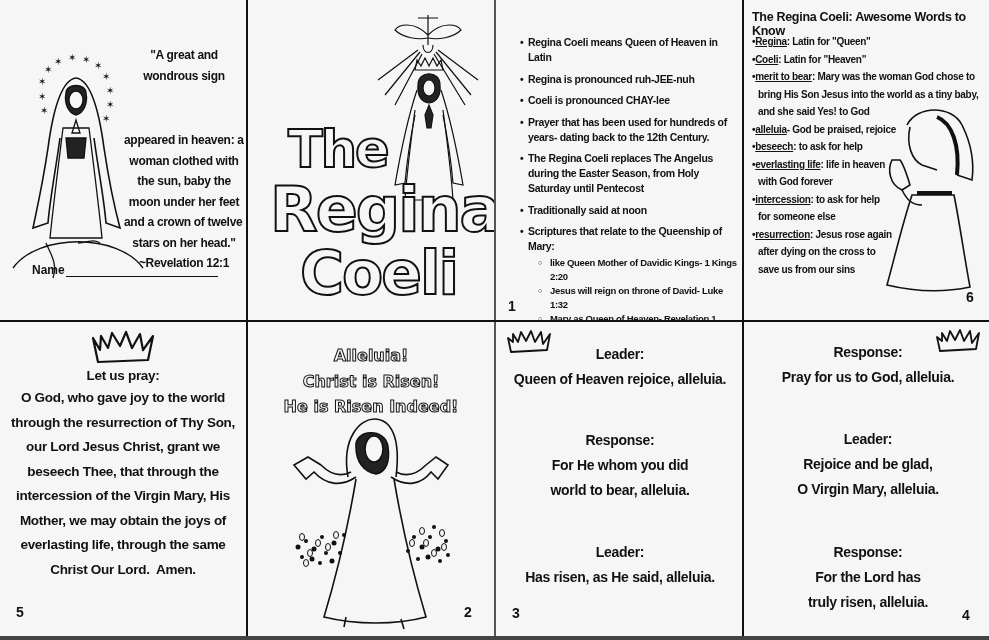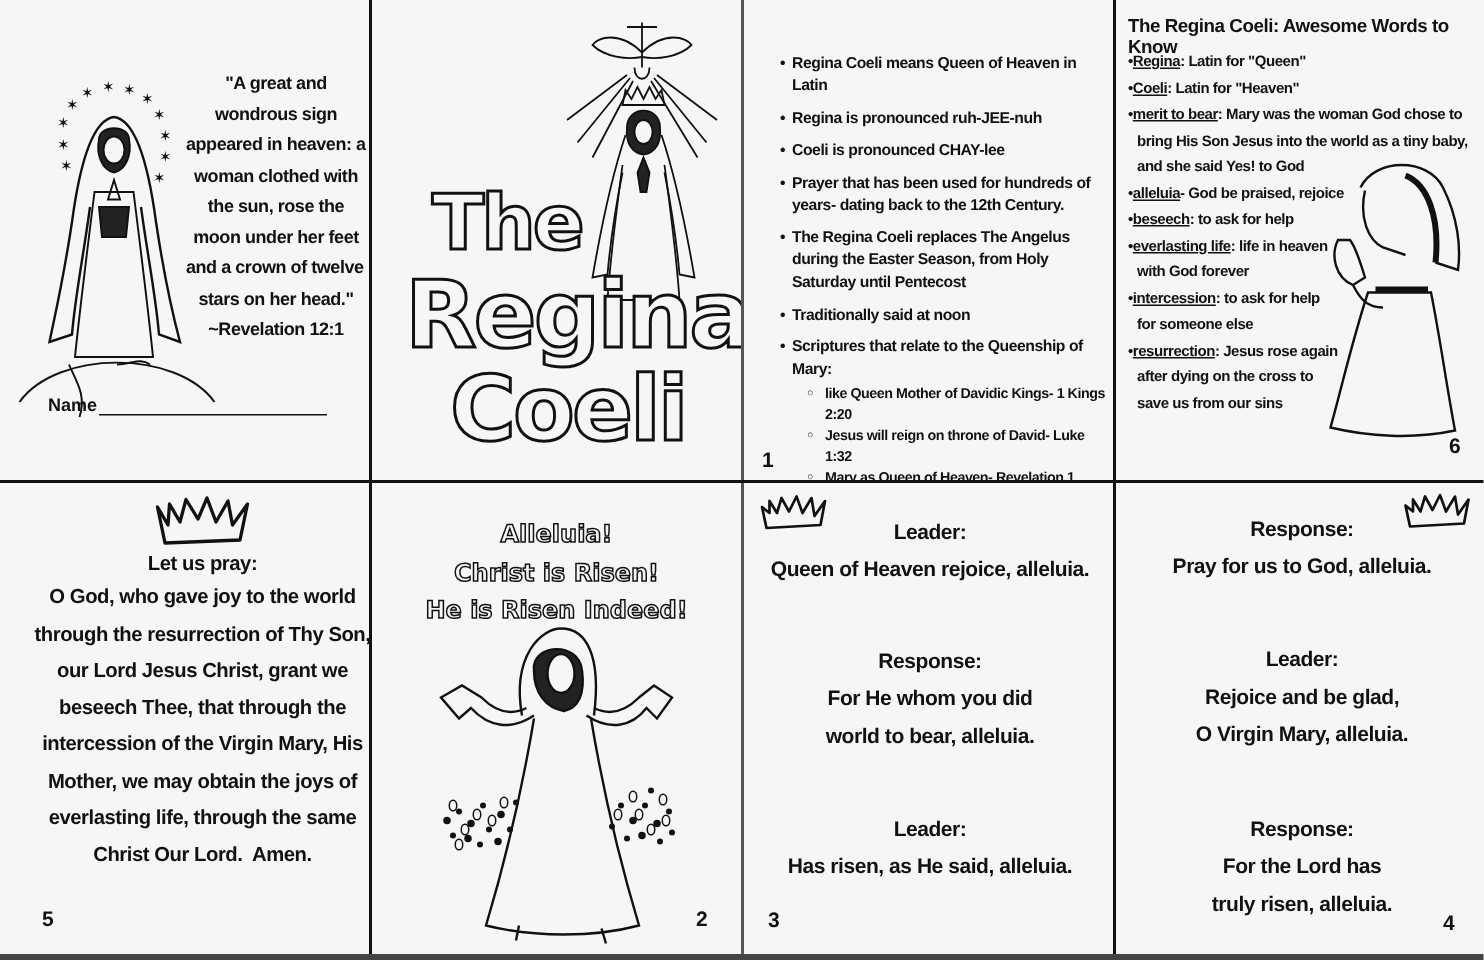--- a/index.html
+++ b/index.html
@@ -78,23 +78,23 @@
         <path d="M58 100 L78 100 L76 120 L60 120 Z" fill="#222"></path>
 
         <path d="M5 230 C30 195 110 195 135 230"></path>
         <path d="M38 205 C42 215 50 225 45 240"></path>
         <path d="M70 205 C80 205 85 200 92 205"></path>
       </g>
     </svg>
     <div class="quote">
       <div>"A great and</div>
       <div>wondrous sign</div>
-      <div style="white-space:nowrap;margin-left:-4px;">appeared in heaven: a</div>
+      <div style="white-space:nowrap;margin-left:-4px;margin-top:44px;">appeared in heaven: a</div>
       <div>woman clothed with</div>
-      <div>the sun, rose the</div>
+      <div>the sun, baby the</div>
       <div>moon under her feet</div>
       <div style="white-space:nowrap;margin-left:-4px;">and a crown of twelve</div>
       <div>stars on her head."</div>
       <div>~Revelation 12:1</div>
     </div>
     <div class="name-line">
       <span>Name</span><span class="line"></span>
     </div>
   </div>
 
@@ -162,21 +162,21 @@
       <div style="padding-left:6px;text-indent:-6px;"><span class="bul"></span><span class="w">merit to bear</span><span>: </span><span>Mary was the woman God chose to bring His Son Jesus into the world as a tiny baby, and she said Yes! to God</span></div>
       <div><span class="bul"></span><span class="w">alleluia</span><span>- </span><span>God be praised, rejoice</span></div>
       <div><span class="bul"></span><span class="w">beseech</span><span>: </span><span>to ask for help</span></div>
       <div style="width:135px;padding-left:6px;text-indent:-6px;"><span class="bul"></span><span class="w">everlasting life</span><span>: </span><span>life in heaven with God forever</span></div>
       <div style="width:125px;padding-left:6px;text-indent:-6px;"><span class="bul"></span><span class="w">intercession</span><span>: </span><span>to ask for help for someone else</span></div>
       <div style="width:138px;padding-left:6px;text-indent:-6px;"><span class="bul"></span><span class="w">resurrection</span><span>: </span><span>Jesus rose again after dying on the cross to save us from our sins</span></div>
     </div>
     <div class="pnum" style="left:222px;top:289px;">6</div>
   </div>
 
-  <div class="panel" style="left:12px;top:322px;width:246px;height:314px;">
+  <div class="panel" style="left:0;top:322px;width:246px;height:314px;">
     <svg width="70" height="38" style="position:absolute;left:88px;top:8px;" viewBox="0 0 70 38">
       <path d="M5 8 L10 32 L60 30 L65 6 L55 20 L52 4 L44 18 L38 2 L32 16 L24 3 L20 18 L13 6 L12 20 Z" fill="none" stroke="#111" stroke-width="2.2" stroke-linejoin="round"></path>
     </svg>
     <div class="prayer-text" style="top:42px;font-size:13.5px;">Let us pray:</div>
     <div class="prayer-text" style="top:64px;">
       <div>O God, who gave joy to the world</div>
       <div>through the resurrection of Thy Son,</div>
       <div>our Lord Jesus Christ, grant we</div>
       <div>beseech Thee, that through the</div>
       <div>intercession of the Virgin Mary, His</div>

